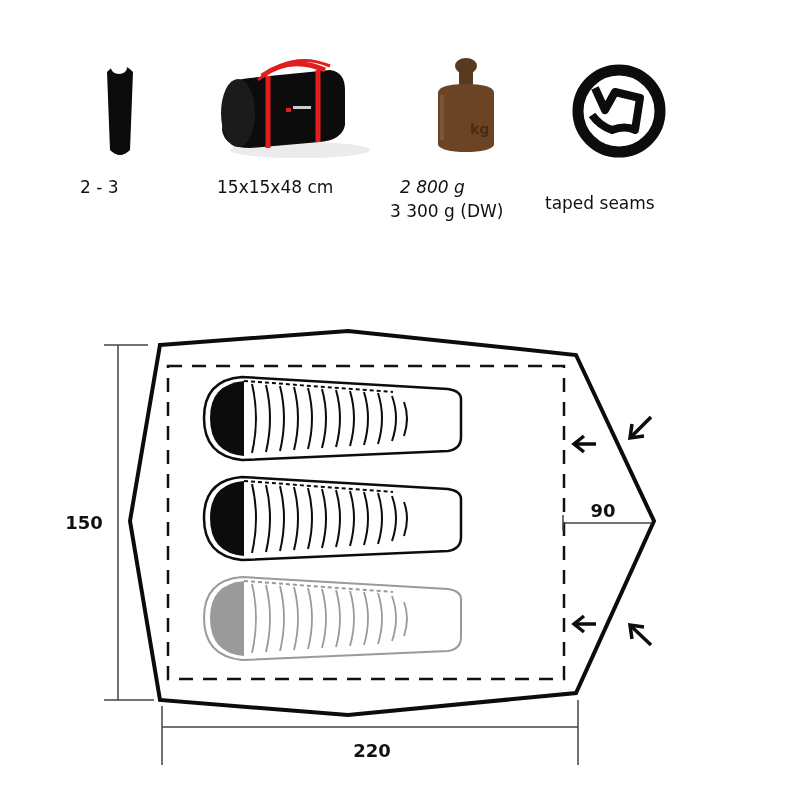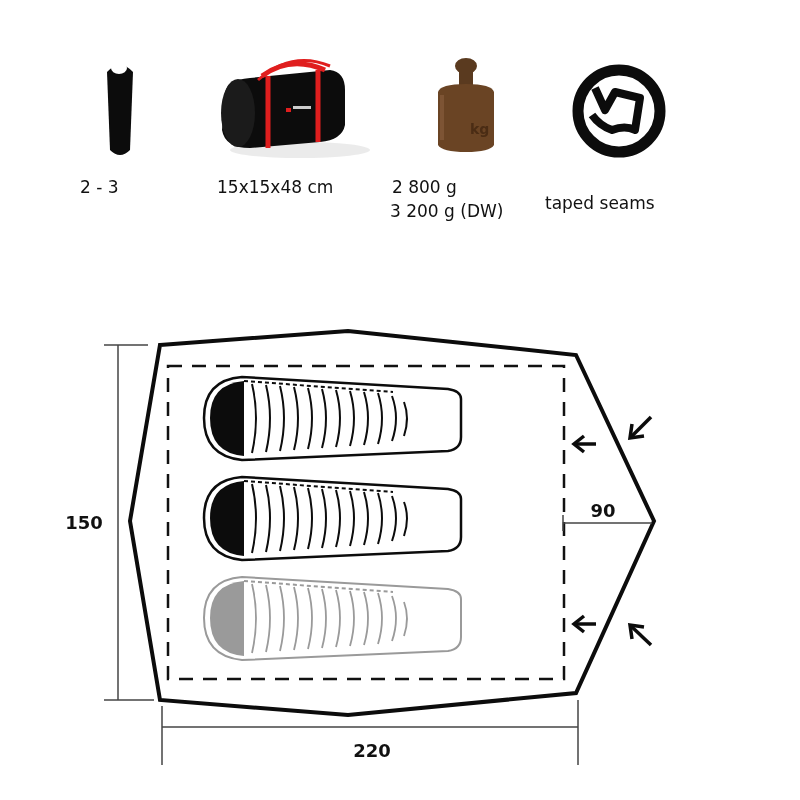--- a/index.html
+++ b/index.html
@@ -132,15 +132,15 @@
     </g>
   </g>
 
   <text class="dim-label" x="84" y="529" text-anchor="middle">150</text>
   <text class="dim-label" x="372" y="757" text-anchor="middle">220</text>
   <text class="dim-label" x="603" y="517" text-anchor="middle">90</text>
 </svg>
 
 <div class="spec-label" style="left:80px; top:176px; width:80px;">2 - 3</div>
 <div class="spec-label" style="left:217px; top:176px; width:160px;">15x15x48 cm</div>
-<div class="spec-label" style="left:392px; top:176px; width:150px;">2 800 g</div>
-<div class="spec-label" style="left:390px; top:200px; width:150px;">3 200 g (DW)</div>
+<div class="spec-label" style="left:400px; top:176px; width:150px;font-style:italic;">2 800 g</div>
+<div class="spec-label" style="left:390px; top:200px; width:150px;">3 300 g (DW)</div>
 <div class="spec-label" style="left:545px; top:176px; width:150px;margin-top:16px;">taped seams</div>
 
 </body></html>

